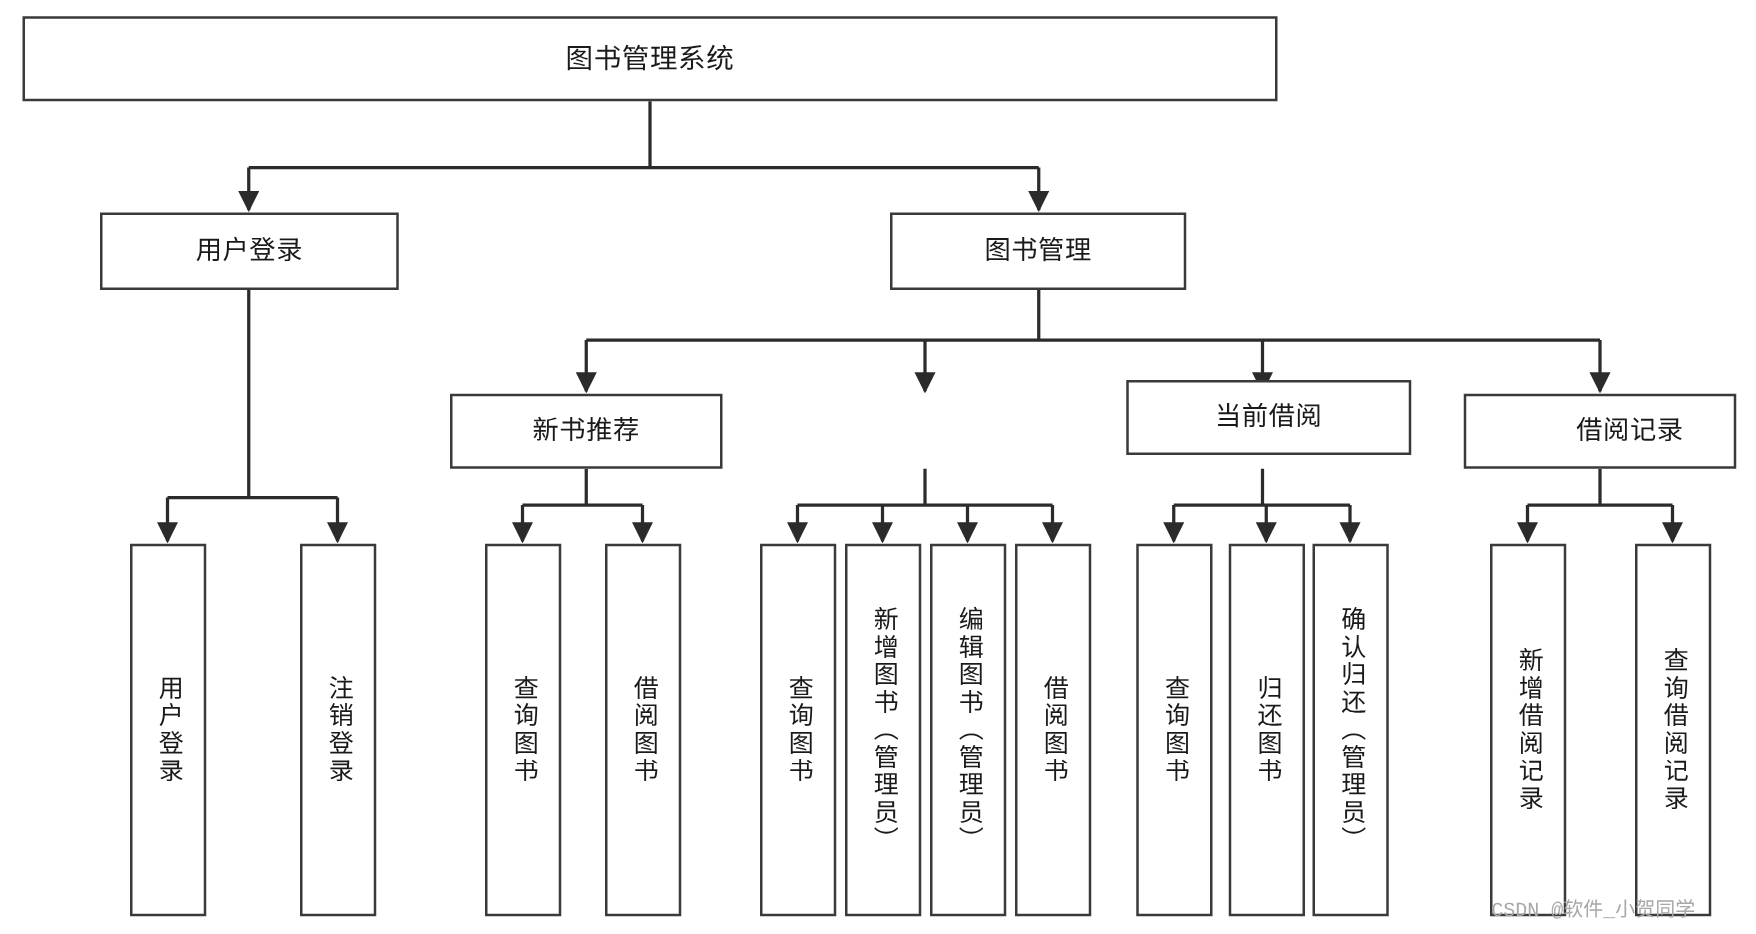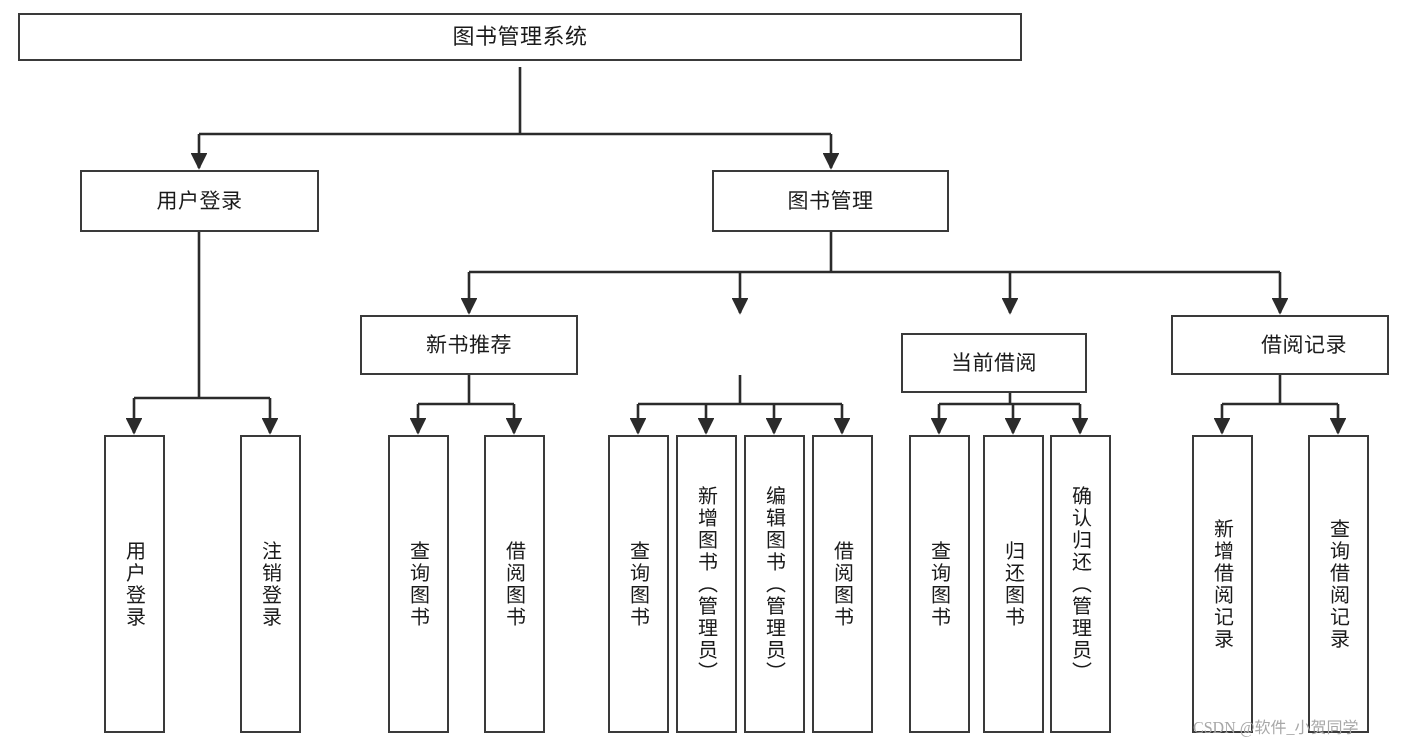--- a/index.html
+++ b/index.html
@@ -59,21 +59,21 @@
   .node.leaf .label { font-size: 20px; }
 
   .watermark {
     position: absolute;
     left: 1193px;
     top: 714px;
     font-size: 16px;
     color: #a8a8a8;
     white-space: nowrap;
     z-index: 5;
-    font-family: Liberation Serif, serif;
+    font-family: Liberation Mono, monospace;
   }
 </style>
 </head>
 <body>
 
 <div id="canvas">
 
   <svg id="edges" viewBox="0 0 1405 747" xmlns="http://www.w3.org/2000/svg">
     <defs>
       <marker id="arrow" viewBox="0 0 10 10" refX="9" refY="5" markerWidth="6.5" markerHeight="6.5" orient="auto-start-reverse">
@@ -118,35 +118,35 @@
       <path d="M 1080 404 L 1080 433" marker-end="url(#arrow)"></path>
 
       <path d="M 1280 375 L 1280 404"></path>
       <path d="M 1222 404 L 1338 404"></path>
       <path d="M 1222 404 L 1222 433" marker-end="url(#arrow)"></path>
       <path d="M 1338 404 L 1338 433" marker-end="url(#arrow)"></path>
 
     </g>
   </svg>
 
-  <div class="node root" id="n-root" style="left: 18px; top: 13px; width: 1004px; height: 48px;">
+  <div class="node root" id="n-root" style="left: 18px; top: 13px; width: 1004px; height: 68px;">
     <span class="label">图书管理系统</span>
   </div>
 
   <div class="node l1" id="n-l1-0" style="left: 80px; top: 170px; width: 239px; height: 62px;">
     <span class="label">用户登录</span>
   </div>
   <div class="node l2" id="n-l2-0" style="left: 360px; top: 315px; width: 218px; height: 60px;">
     <span class="label">新书推荐</span>
   </div>
 
   <div class="node l1" id="n-l1-1" style="left: 712px; top: 170px; width: 237px; height: 62px;">
     <span class="label">图书管理</span>
   </div>
-  <div class="node l2" id="n-l2-2" style="left: 901px; top: 333px; width: 186px; height: 60px;">
+  <div class="node l2" id="n-l2-2" style="left: 901px; top: 304px; width: 228px; height: 60px;">
     <span class="label">当前借阅</span>
   </div>
   <div class="node l2" id="n-l2-3" style="left: 1171px; top: 315px; width: 218px; height: 60px; padding-left: 48px;">
     <span class="label">借阅记录</span>
   </div>
 
   <div class="node leaf vert" id="n-lf-0" style="left: 104px; top: 435px; width: 61px; height: 298px;">
     <span class="label">用户登录</span>
   </div>
   <div class="node leaf vert" id="n-lf-1" style="left: 240px; top: 435px; width: 61px; height: 298px;">

